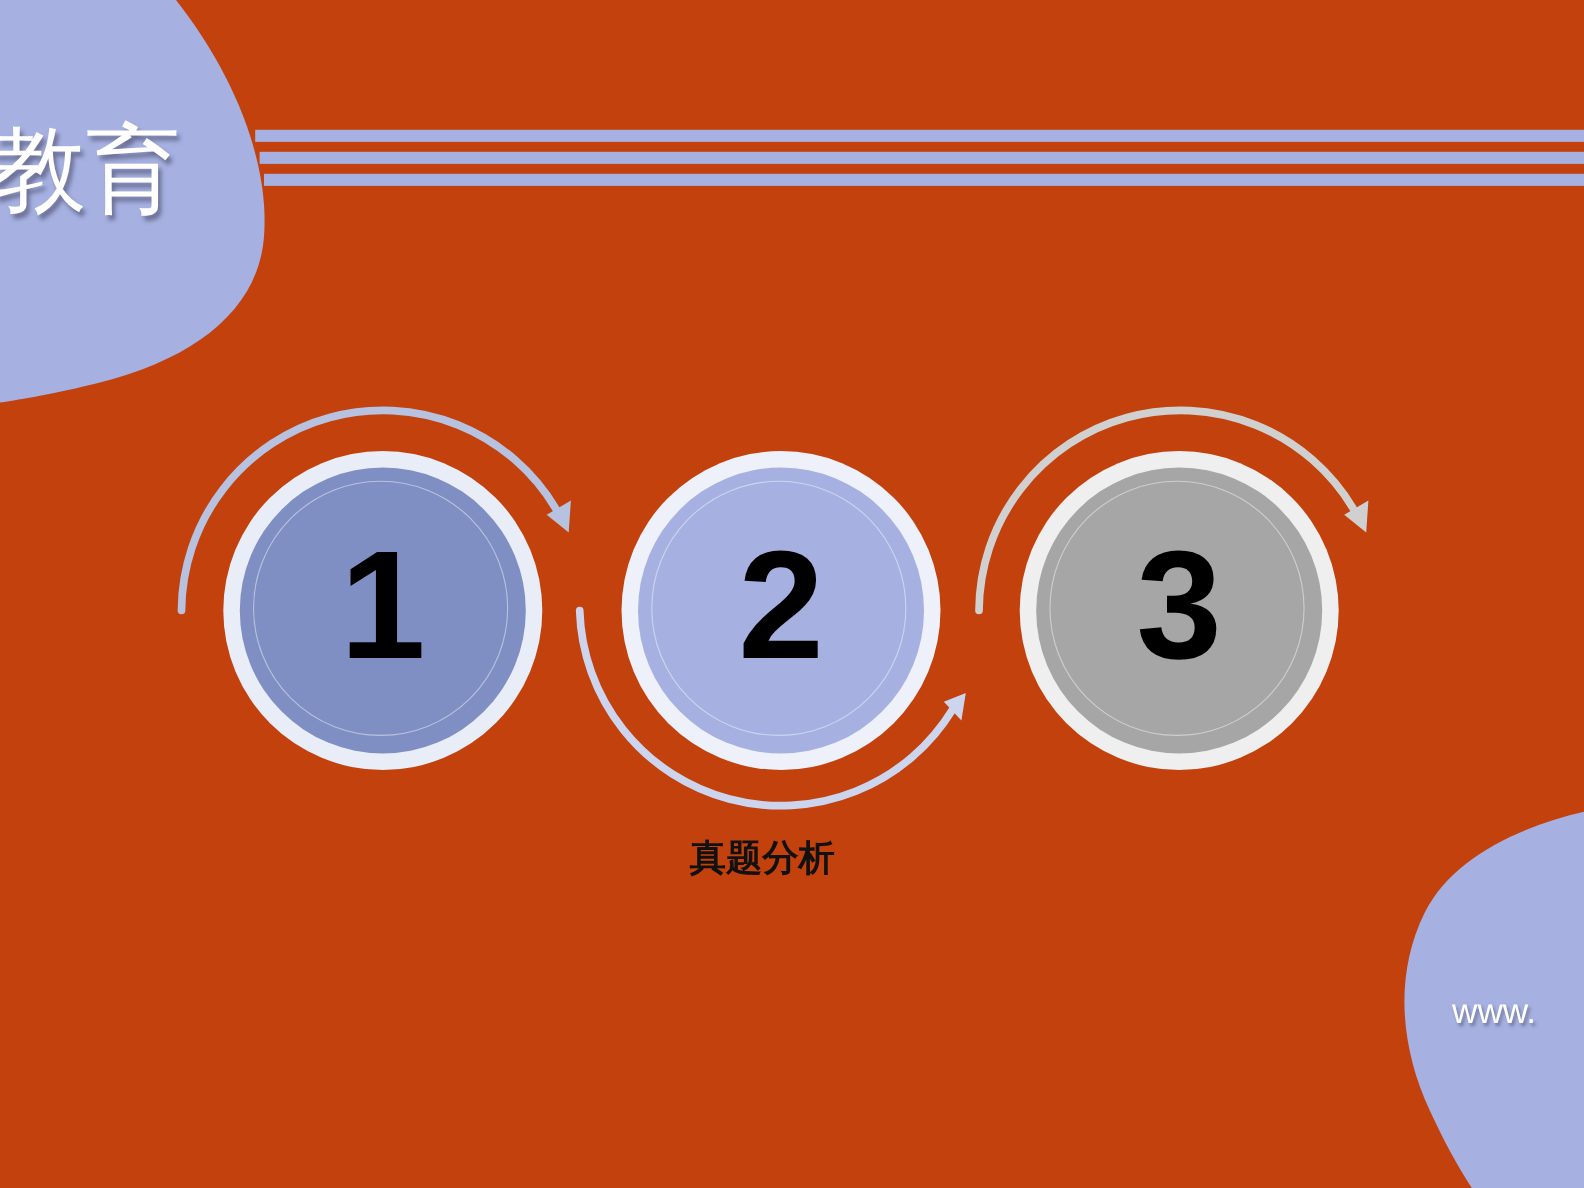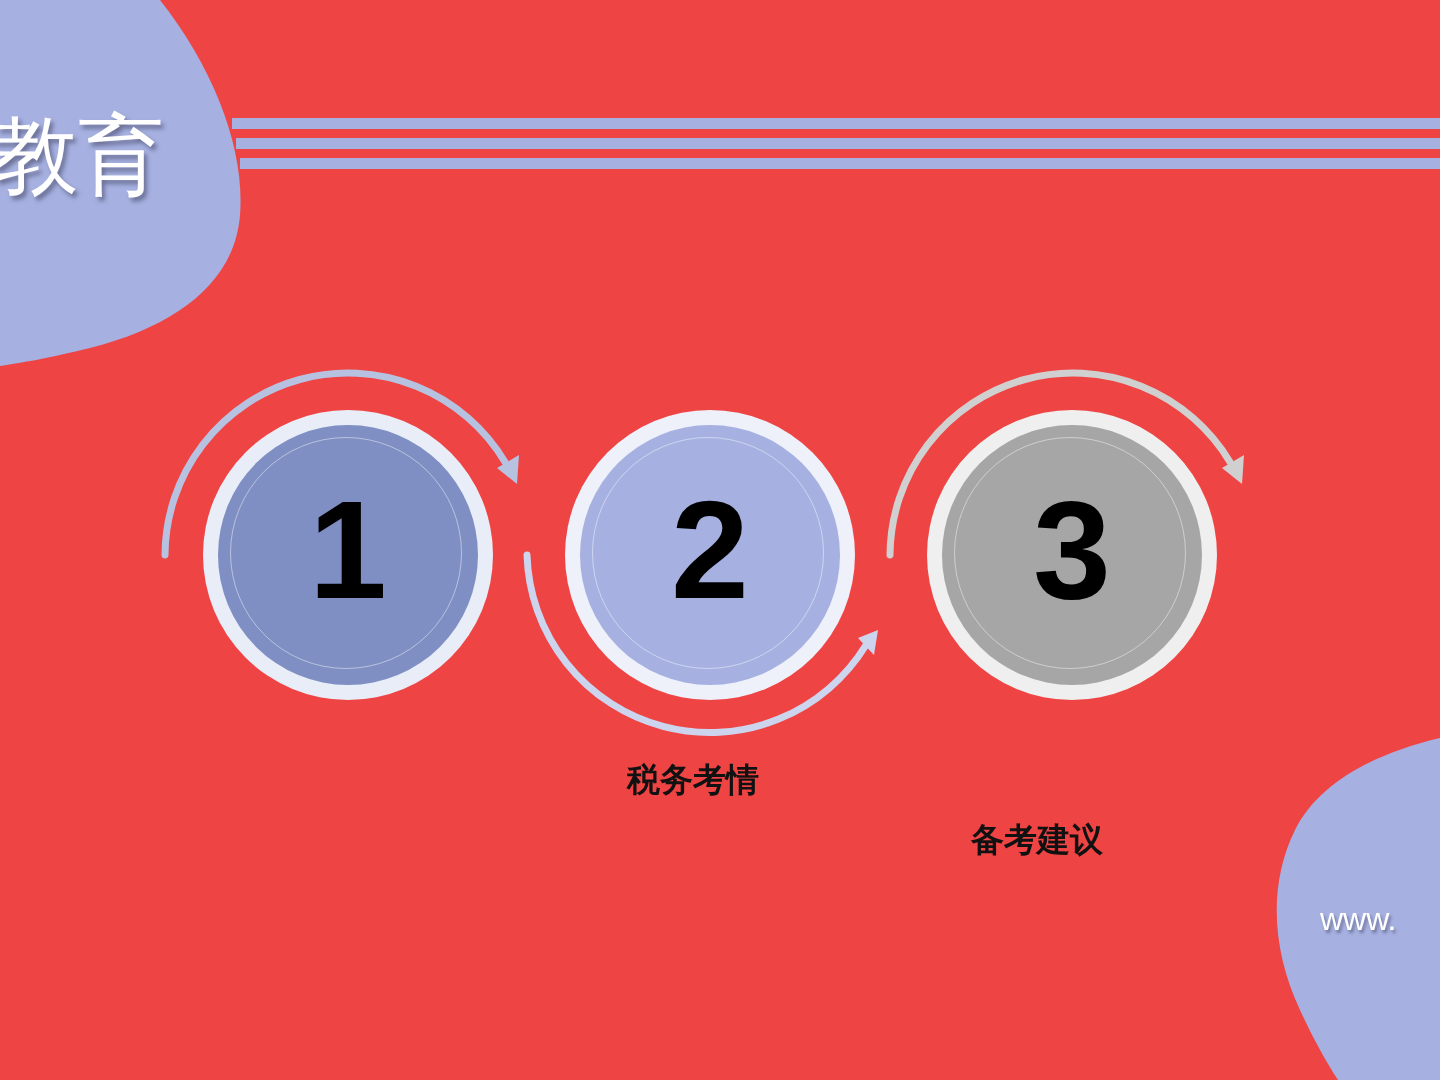--- a/index.html
+++ b/index.html
@@ -9,21 +9,21 @@
     height: 1080px;
     background: #ffffff;
     overflow: hidden;
     font-family: "DejaVu Sans", "Liberation Sans", sans-serif;
   }
   .slide {
     position: relative;
     width: 1440px;
     height: 1080px;
     overflow: hidden;
-    background: #ef4444;
+    background: #c2410c;
   }
   .deco-svg {
     position: absolute;
     left: 0;
     top: 0;
     width: 1440px;
     height: 1080px;
   }
   .brand-title {
     position: absolute;
@@ -143,23 +143,22 @@
     <div class="step-inner-ring"></div>
     <div class="step-number">1</div>
   </div>
 
   <div class="step" style="left:565px; top:410px;">
     <div class="step-halo" style="background:#EEF1FA;"></div>
     <div class="step-disc" style="background: radial-gradient(circle, #A6B1E1 78%, #96A2D8 100%);"></div>
     <div class="step-inner-ring"></div>
     <div class="step-number">2</div>
   </div>
-  <div class="step-label" style="left:583px; top:758px;">税务考情</div>
+  <div class="step-label" style="left:583px; top:758px;">真题分析</div>
 
   <div class="step" style="left:927px; top:410px;">
     <div class="step-halo" style="background:#EFEFEF;"></div>
     <div class="step-disc" style="background: radial-gradient(circle, #A6A6A6 78%, #949494 100%);"></div>
     <div class="step-inner-ring"></div>
     <div class="step-number">3</div>
   </div>
-  <div class="step-label" style="left:927px; top:818px;">备考建议</div>
 
 </div>
 
 </body></html>

